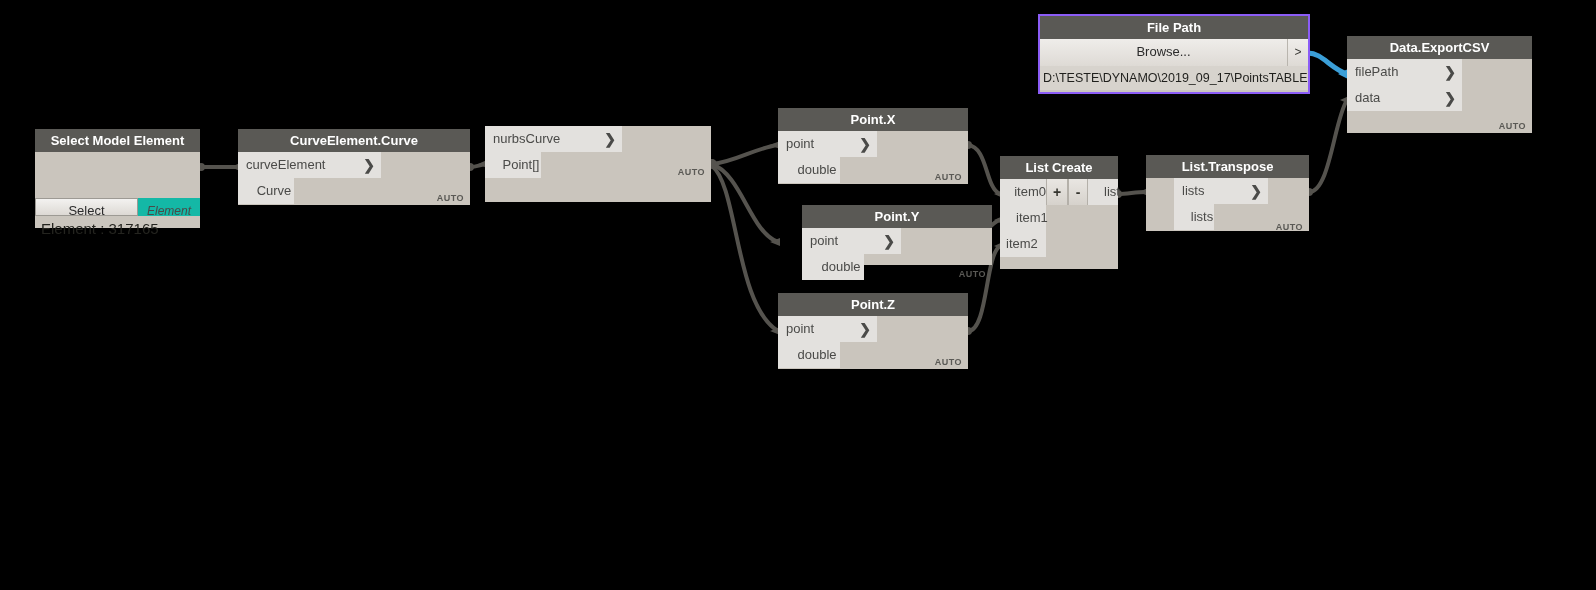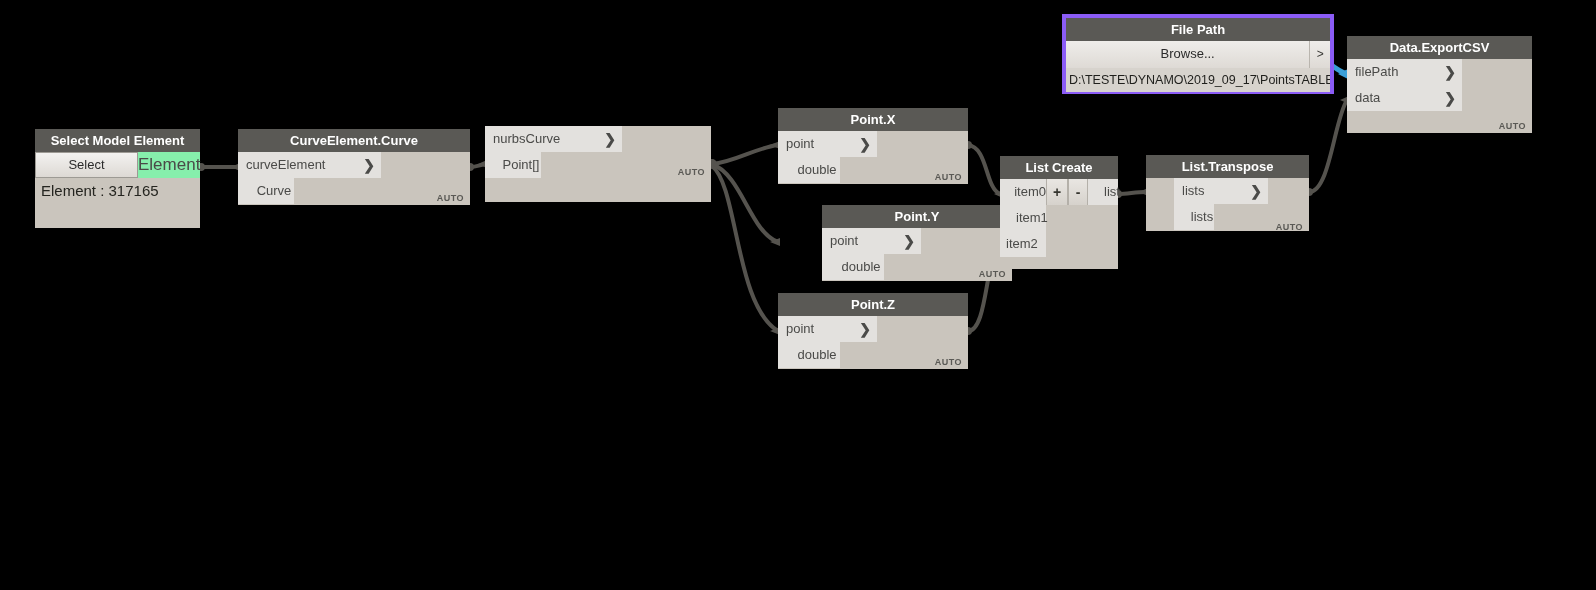--- a/index.html
+++ b/index.html
@@ -6,21 +6,21 @@
   #canvas{
     position:relative;
     width:1596px;height:590px;
     background:#000000;
     overflow:hidden;
     font-family:"Liberation Sans", sans-serif;
   }
   #wires{position:absolute;left:0;top:0;width:1596px;height:590px;pointer-events:none;}
 
   .node{position:absolute;box-sizing:border-box;background:#cac5bd;}
-  .node.selected{border:4px solid #8b5cf6;margin-left:24px;}
+  .node.selected{border:2px solid #8b5cf6;}
   .nhead{
     height:23px;line-height:23px;
     background:#5a5955;color:#ffffff;
     font-size:13px;font-weight:bold;text-align:center;
     white-space:nowrap;overflow:hidden;
   }
   .nbody{position:relative;}
   .portrow{display:flex;height:26px;align-items:stretch;flex-direction:column;}
   .in-port{
     background:#e3e1de;color:#4a4a48;
@@ -41,21 +41,21 @@
   .auto{
     position:absolute;right:6px;bottom:2px;
     font-size:9px;font-weight:bold;color:#5a5955;letter-spacing:.5px;
   }
   .btn{
     background:linear-gradient(#f3f2f0,#ddd9d4);
     border:1px solid #9d9a94;
     color:#2b2b2b;font-size:13px;text-align:center;
     box-sizing:border-box;
   }
-  .elemlabel{background:#86efac;color:#4a4a48;font-size:17px;line-height:26px;text-align:center;box-sizing:border-box;}
+  .elemlabel{background:#14b8a6;color:#4a4a48;font-size:12px;line-height:26px;text-align:center;box-sizing:border-box;font-style:italic;}
   .valrow{font-size:15px;color:#24241f;padding:4px 4px 0 6px;white-space:nowrap;}
   .plusminus{
     background:linear-gradient(#e9e6e2,#d6d2cc);
     border-left:1px solid #b4b0a9;border-right:1px solid #b4b0a9;
     font-size:14px;font-weight:bold;color:#35352f;
     text-align:center;line-height:26px;box-sizing:border-box;
   }
   .fp-browse{
     background:linear-gradient(#efedea,#dedad5);
     color:#2b2b2b;font-size:13px;line-height:26px;text-align:center;
@@ -116,21 +116,21 @@
     <circle cx="1309" cy="192" r="4" fill="#55534e"></circle>
     <path d="M1340,100 l9,-4 l0,8 z" fill="#55534e"></path>
 
     <path d="M1308,53 C1322,53 1330,68 1347,74" stroke="#3b9fd8" stroke-width="5" fill="none"></path>
     <path d="M1338,74 l10,-5 l0,10 z" fill="#3b9fd8"></path>
   </svg>
 
   <div class="node" style="left:35px;top:129px;width:165px;height:99px;">
     <div class="nhead">Select Model Element</div>
     <div class="nbody" style="height:76px;">
-      <div style="display:flex;height:26px;">
+      <div style="display:flex;height:18px;margin-top:46px;">
         <div class="btn" style="width:103px;line-height:24px;">Select</div>
         <div class="elemlabel" style="width:62px;">Element</div>
       </div>
       <div class="valrow">Element : 317165</div>
     </div>
   </div>
 
   <div class="node" style="left:238px;top:129px;width:232px;height:76px;">
     <div class="nhead">CurveElement.Curve</div>
     <div class="nbody" style="height:53px;">
@@ -168,21 +168,21 @@
           <span>point</span>
           <span class="chev">❯</span>
         </div>
         <div class="spacer"></div>
         <div class="out-port" style="width:62px;">double</div>
       </div>
       <div class="auto">AUTO</div>
     </div>
   </div>
 
-  <div class="node" style="left:822px;top:205px;width:190px;height:76px;">
+  <div class="node" style="left:802px;top:205px;width:190px;height:60px;">
     <div class="nhead">Point.Y</div>
     <div class="nbody" style="height:53px;">
       <div class="portrow">
         <div class="in-port" style="width:99px;">
           <span>point</span>
           <span class="chev">❯</span>
         </div>
         <div class="spacer"></div>
         <div class="out-port" style="width:62px;">double</div>
       </div>

